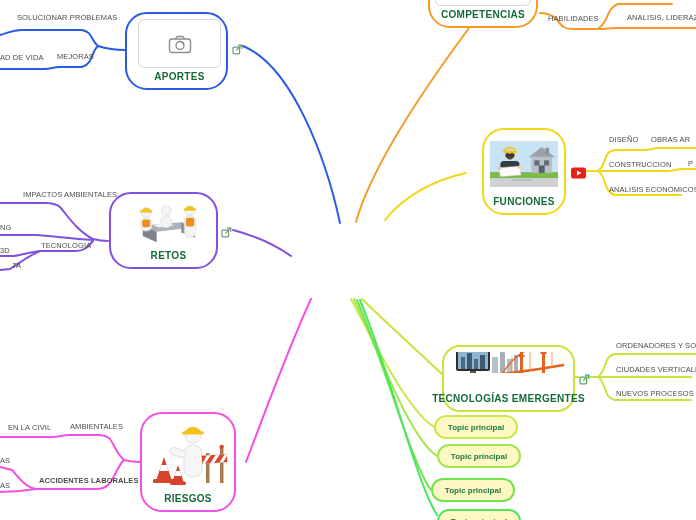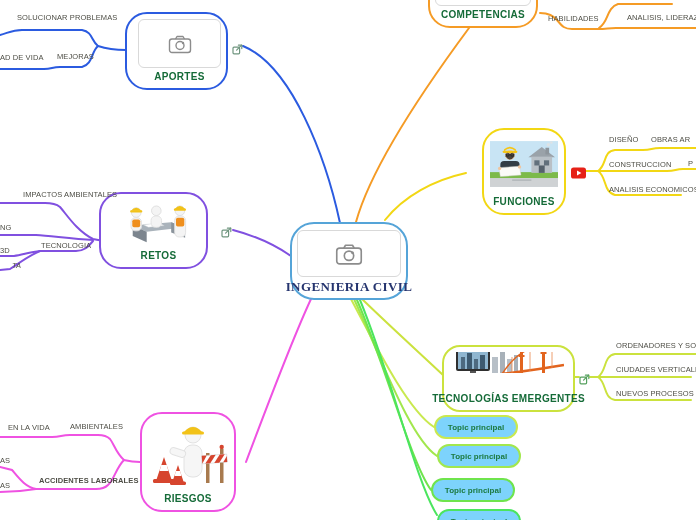--- a/index.html
+++ b/index.html
@@ -22,21 +22,21 @@
   .b-retos{border-color:#8050e0;}
   .b-riesgos{border-color:#ef52e2;}
   .b-tecnologias{border-color:#cbe23e;}
   
   .central{position:absolute;left:290px;top:222px;width:118px;height:78px;background:#fff;
            border:2px solid #55a4d8;border-radius:24px;box-sizing:border-box;
            display:flex;flex-direction:column;align-items:center;padding:6px 7px 5px;}
   .central .node-label{font-family:"Liberation Serif",serif;font-size:13px;color:#26356f;
            letter-spacing:.4px;margin-top:3px;}
   
-  .topic{position:absolute;width:84px;height:24px;background:#7dd3fc;border:2px solid #6ae24e;
+  .topic{position:absolute;width:84px;height:24px;background:#fef9c3;border:2px solid #6ae24e;
          border-radius:13px;box-sizing:border-box;display:flex;align-items:center;
          justify-content:center;}
   .topic span{font-size:8px;font-weight:bold;color:#1c7a40;white-space:nowrap;}
   .t1{border-color:#c9e94f;} .t2{border-color:#a2e74d;} .t3{border-color:#6fe44c;} .t4{border-color:#4be55e;}
   
   .sub{position:absolute;font-size:7.5px;color:#4d4d45;white-space:nowrap;line-height:1;
        letter-spacing:.1px;}
   
   .miniicon{position:absolute;}
 </style>
@@ -92,31 +92,20 @@
       <path d="M 598,377 L 691,377"></path>
       <path d="M 598,377 C 607,383 603,398 615,400 L 691,400"></path>
     </g>
 
     <path stroke="#c9e94f" d="M 351,299 C 378,350 408,410 434,427"></path>
     <path stroke="#a2e74d" d="M 354,299 C 382,360 410,438 437,456"></path>
     <path stroke="#6fe44c" d="M 357,300 C 388,372 410,460 431,490"></path>
     <path stroke="#4be55e" d="M 360,300 C 392,378 416,482 437,515"></path>
   </svg>
 
-  <div class="central">
-    <div class="imgbox placeholder" style="width:102px;height:50px;">
-      <svg width="28" height="24" viewBox="0 0 24 20" fill="none" stroke="#8c8c8c" stroke-width="1.4" stroke-linejoin="round">
-        <rect x="1.5" y="5" width="21" height="13.5" rx="2.5"></rect>
-        <path d="M7.5 5 L9 2.5 H15 L16.5 5"></path>
-        <circle cx="12" cy="11.5" r="4"></circle>
-        <circle cx="15" cy="9" r="0.5"></circle>
-      </svg>
-    </div>
-    <span class="node-label">INGENIERIA CIVIL</span>
-  </div>
 
   <div class="node b-aportes" style="left:125px;top:12px;width:103px;height:78px;">
     <div class="imgbox placeholder" style="max-height:48px;">
       <svg width="24" height="20" viewBox="0 0 24 20" fill="none" stroke="#8c8c8c" stroke-width="1.4" stroke-linejoin="round">
         <rect x="1.5" y="5" width="21" height="13.5" rx="2.5"></rect>
         <path d="M7.5 5 L9 2.5 H15 L16.5 5"></path>
         <circle cx="12" cy="11.5" r="4"></circle>
         <circle cx="15" cy="9" r="0.5"></circle>
       </svg>
     </div>
@@ -151,21 +140,21 @@
         <circle cx="30" cy="18.5" r="2" fill="none" stroke="#222" stroke-width="1"></circle>
         <polygon points="12,36 40,34 42,46 14,48" fill="#fbfbf8" stroke="#d0d0c8" stroke-width="0.6"></polygon>
         <circle cx="13" cy="37" r="2.2" fill="#f0c59e"></circle>
         <circle cx="40" cy="35" r="2.2" fill="#f0c59e"></circle>
         <rect x="30" y="52" width="26" height="1.6" fill="#aab0b4"></rect>
       </svg>
     </div>
     <span class="node-label">FUNCIONES</span>
   </div>
 
-  <div class="node b-retos" style="left:99px;top:192px;width:109px;height:77px;padding-left:16px;">
+  <div class="node b-retos" style="left:109px;top:192px;width:109px;height:77px;padding-left:16px;">
     <div class="imgbox">
       <svg width="95" height="50" viewBox="0 0 95 50">
         <polygon points="18,28 62,24 78,30 34,35" fill="#aab3bb"></polygon>
         <polygon points="18,28 34,35 34,47 18,40" fill="#7c858e"></polygon>
         <polygon points="62,24 78,30 78,42 62,36" fill="#8b949c"></polygon>
         <polygon points="30,27 48,25 54,28 36,30" fill="#ffffff" stroke="#c9ced2" stroke-width="0.5"></polygon>
         <circle cx="22" cy="13" r="5.5" fill="#f4f4f4" stroke="#dcdcdc"></circle>
         <path d="M16 11 Q22 4 28 11 Z" fill="#f2c218"></path>
         <rect x="15" y="10.5" width="14" height="2.4" rx="1.2" fill="#f2c218"></rect>
         <rect x="16" y="19" width="12" height="15" rx="5" fill="#f4f4f4" stroke="#e0e0e0"></rect>
@@ -264,21 +253,21 @@
   <div class="sub" style="left:609px;top:161px;">CONSTRUCCION</div>
   <div class="sub" style="left:688px;top:160px;">P</div>
   <div class="sub" style="left:609px;top:186px;">ANALISIS ECONOMICOS</div>
 
   <div class="sub" style="left:23px;top:191px;">IMPACTOS AMBIENTALES</div>
   <div class="sub" style="left:0px;top:224px;">NG</div>
   <div class="sub" style="left:41px;top:242px;">TECNOLOGIA</div>
   <div class="sub" style="left:0px;top:247px;">3D</div>
   <div class="sub" style="left:12px;top:262px;font-style:italic;">TA</div>
 
-  <div class="sub" style="left:8px;top:424px;">EN LA VIDA</div>
+  <div class="sub" style="left:8px;top:424px;">EN LA CIVIL</div>
   <div class="sub" style="left:70px;top:423px;">AMBIENTALES</div>
   <div class="sub" style="left:0px;top:457px;">AS</div>
   <div class="sub" style="left:0px;top:482px;">AS</div>
   <div class="sub" style="left:39px;top:477px;font-weight:bold;">ACCIDENTES LABORALES</div>
 
   <div class="sub" style="left:616px;top:342px;">ORDENADORES Y SOFTWA</div>
   <div class="sub" style="left:616px;top:366px;">CIUDADES VERTICALES</div>
   <div class="sub" style="left:616px;top:390px;">NUEVOS PROCESOS CONS</div>
 
   <div class="miniicon" style="left:232px;top:41px;">

